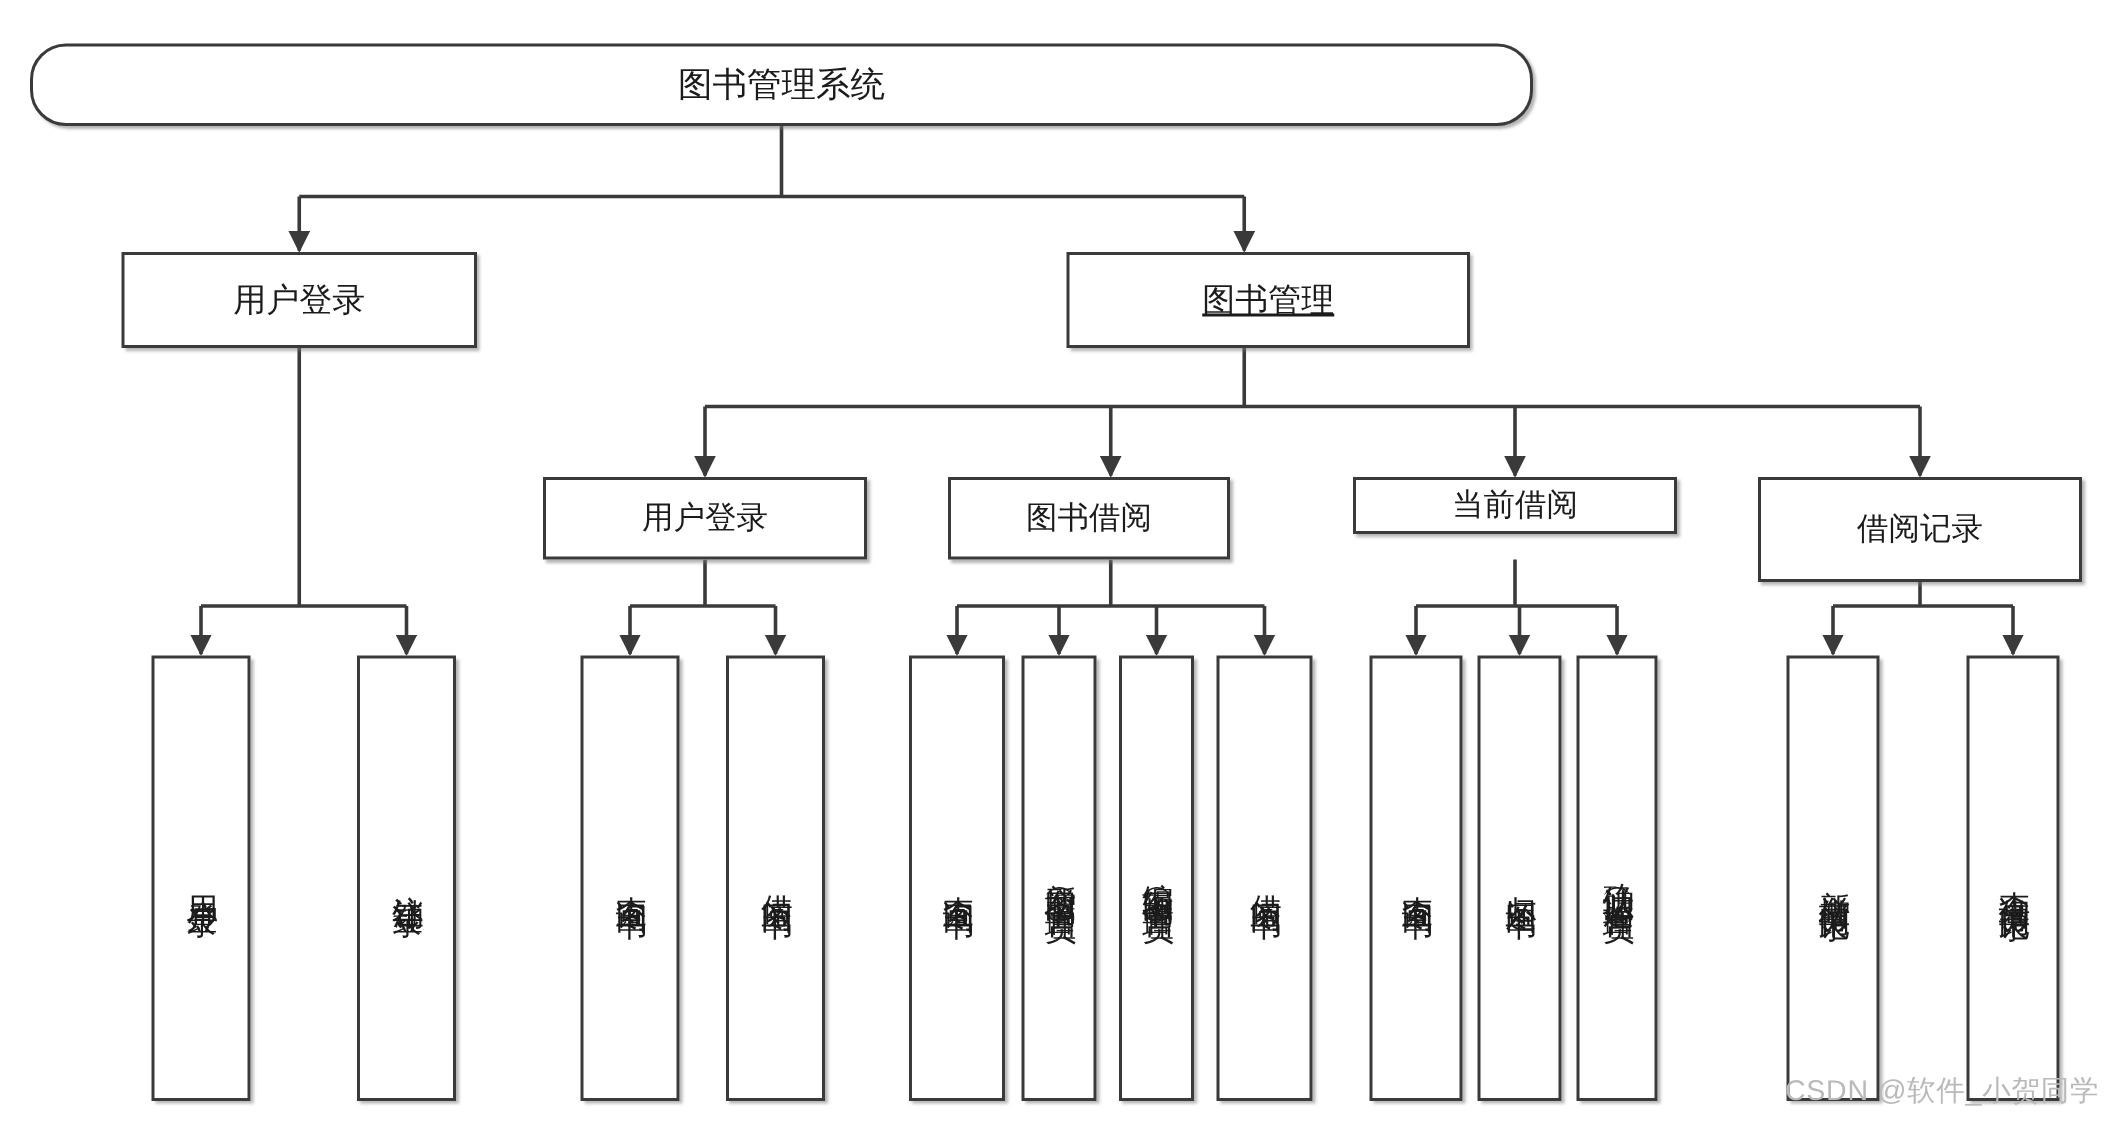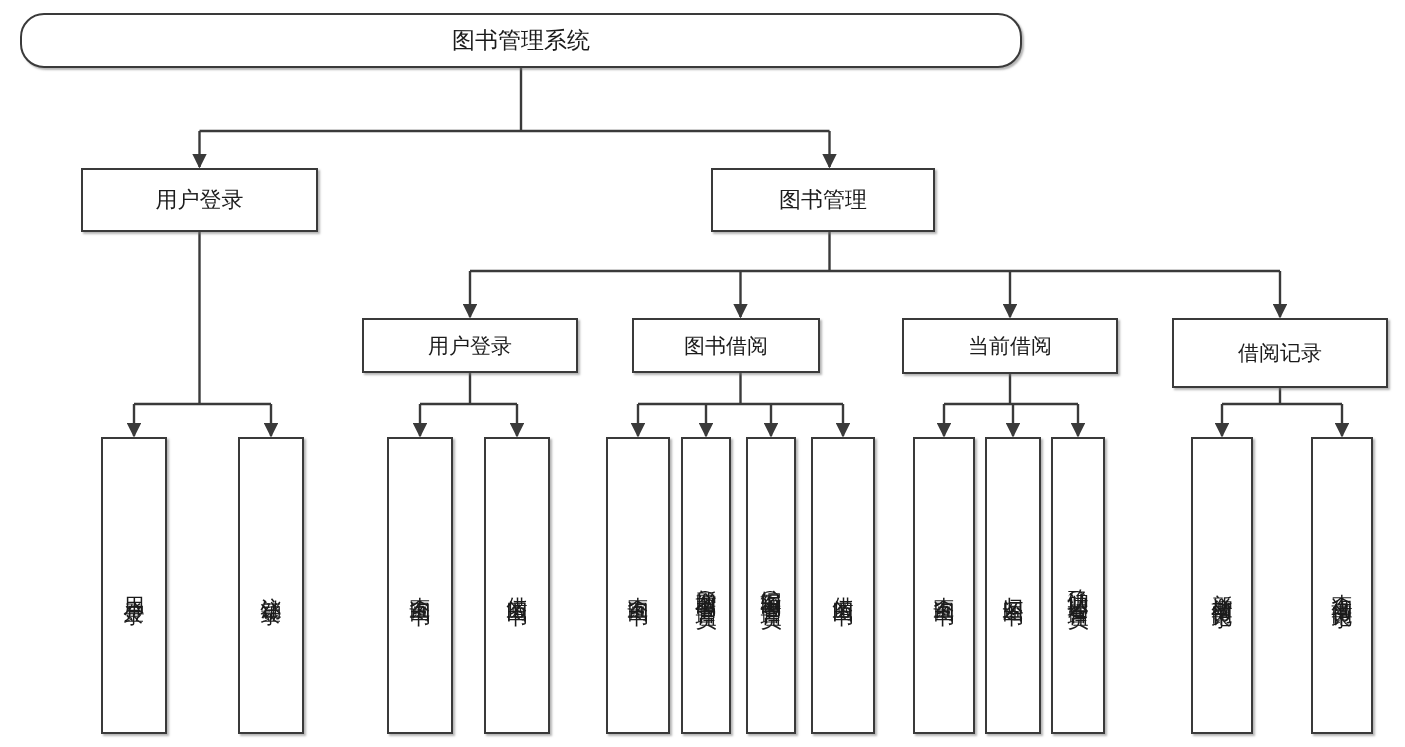--- a/index.html
+++ b/index.html
@@ -107,36 +107,36 @@
         <path d="M 1013 404 L 1013 436" marker-end="url(#arrow)"></path>
         <path d="M 1078 404 L 1078 436" marker-end="url(#arrow)"></path>
         <path d="M 1280 373 L 1280 404"></path>
         <path d="M 1222 404 L 1342 404"></path>
         <path d="M 1222 404 L 1222 436" marker-end="url(#arrow)"></path>
         <path d="M 1342 404 L 1342 436" marker-end="url(#arrow)"></path>
       </g>
   </svg>
 
   <div id="nodes-layer">
-      <div class="node lvl-root horizontal" style="left: 20px; top: 13px; width: 1002px; height: 55px; border-radius: 24px;">
+      <div class="node lvl-root horizontal" style="left: 20px; top: 29px; width: 1002px; height: 55px; border-radius: 24px;">
         <span class="node-label">图书管理系统</span>
       </div>
       <div class="node lvl-2 horizontal" style="left: 81px; top: 168px; width: 237px; height: 64px;">
         <span class="node-label">用户登录</span>
       </div>
-      <div class="node lvl-2 horizontal" style="left: 711px; top: 168px; width: 224px; height: 64px;">
+      <div class="node lvl-2 horizontal" style="left: 711px; top: 168px; width: 269px; height: 64px; text-decoration: underline;">
         <span class="node-label">图书管理</span>
       </div>
       <div class="node lvl-3 horizontal" style="left: 362px; top: 318px; width: 216px; height: 55px;">
         <span class="node-label">用户登录</span>
       </div>
       <div class="node lvl-3 horizontal" style="left: 632px; top: 318px; width: 188px; height: 55px;">
         <span class="node-label">图书借阅</span>
       </div>
-      <div class="node lvl-3 horizontal" style="left: 902px; top: 318px; width: 216px; height: 56px;">
+      <div class="node lvl-3 horizontal" style="left: 902px; top: 318px; width: 216px; height: 38px;">
         <span class="node-label">当前借阅</span>
       </div>
       <div class="node lvl-3 horizontal" style="left: 1172px; top: 318px; width: 216px; height: 70px;">
         <span class="node-label">借阅记录</span>
       </div>
       <div class="node lvl-4 vertical" style="left: 101px; top: 437px; width: 66px; height: 297px;">
         <span class="node-label">用户登录</span>
       </div>
       <div class="node lvl-4 vertical" style="left: 238px; top: 437px; width: 66px; height: 297px;">
         <span class="node-label">注销登录</span>
@@ -169,13 +169,14 @@
         <span class="node-label">确认归还（管理员）</span>
       </div>
       <div class="node lvl-4 vertical" style="left: 1191px; top: 437px; width: 62px; height: 297px;">
         <span class="node-label">新增借阅记录</span>
       </div>
       <div class="node lvl-4 vertical" style="left: 1311px; top: 437px; width: 62px; height: 297px;">
         <span class="node-label">查询借阅记录</span>
       </div>
     </div>
 
+  <div class="watermark" style="left:1190px; top:714px;">CSDN @软件_小贺同学</div>
 </div>
 
 </body></html>

